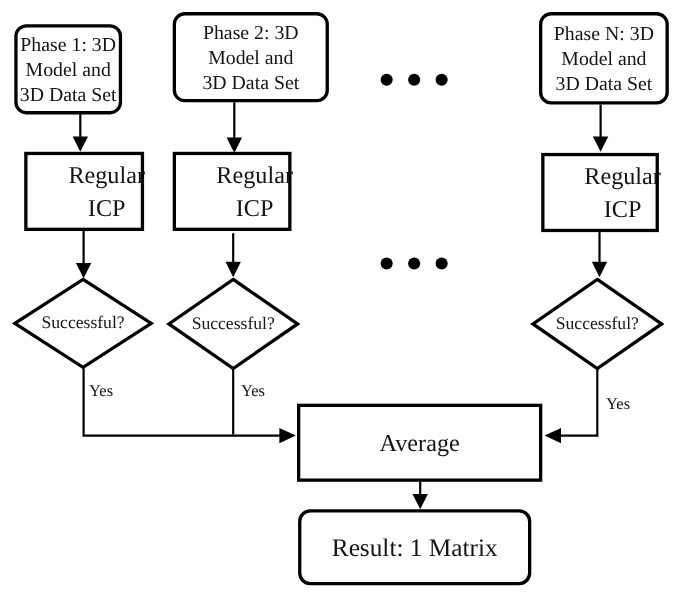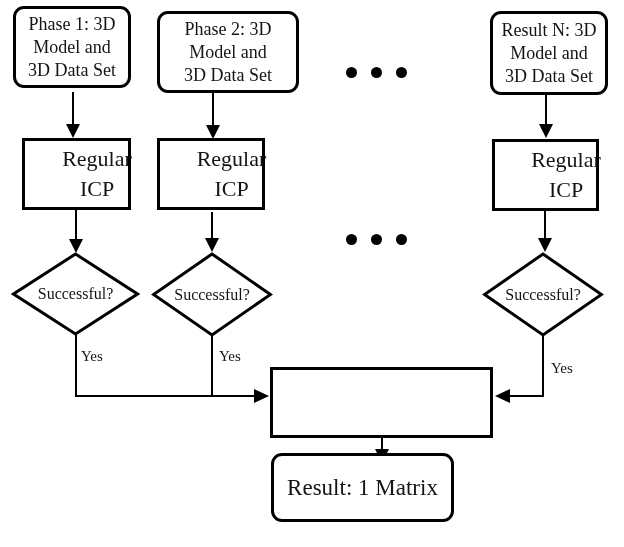--- a/index.html
+++ b/index.html
@@ -74,34 +74,34 @@
       <polygon points="539,124 553,124 546,138"></polygon>
       <polygon points="69,239 83,239 76,253"></polygon>
       <polygon points="205,238 219,238 212,252"></polygon>
       <polygon points="538,238 552,238 545,252"></polygon>
       <polygon points="254,389 254,403 269,396"></polygon>
       <polygon points="510,389 510,403 495,396"></polygon>
       <polygon points="375,449 389,449 382,463"></polygon>
     </g>
   </svg>
 
-  <div class="node rounded phase" style="left:13px; top:6px; width:118px; height:82px;">
+  <div class="node rounded phase" style="left:13px; top:22px; width:98px; height:82px;">
     <span>Phase 1: 3D</span>
     <span>Model and</span>
     <span>3D Data Set</span>
   </div>
 
   <div class="node rounded phase" style="left:157px; top:11px; width:142px; height:82px;">
     <span>Phase 2: 3D</span>
     <span>Model and</span>
     <span>3D Data Set</span>
   </div>
 
   <div class="node rounded phase" style="left:490px; top:11px; width:118px; height:84px;">
-    <span>Result N: 3D</span>
+    <span>Phase N: 3D</span>
     <span>Model and</span>
     <span>3D Data Set</span>
   </div>
 
   <div class="dots" style="left:346px; top:67px;">
       <i></i>
       <i></i>
       <i></i>
     </div>
 
@@ -145,19 +145,20 @@
       <polygon points="61,2 119.5,42.5 61,83 2.5,42.5" fill="#ffffff" stroke="#000000" stroke-width="3"></polygon>
     </svg>
     <span class="dlabel">Successful?</span>
   </div>
 
   <span class="yes" style="left:81px; top:348px;">Yes</span>
   <span class="yes" style="left:219px; top:348px;">Yes</span>
   <span class="yes" style="left:551px; top:360px;">Yes</span>
 
   <div class="node avg" style="left:270px; top:367px; width:223px; height:71px;">
+    <span>Average</span>
   </div>
 
-  <div class="node rounded result" style="left:271px; top:453px; width:183px; height:69px;align-items:center;">
+  <div class="node rounded result" style="left:271px; top:463px; width:212px; height:69px;align-items:center;">
     <span>Result: 1 Matrix</span>
   </div>
 
 </div>
 
 </body></html>

